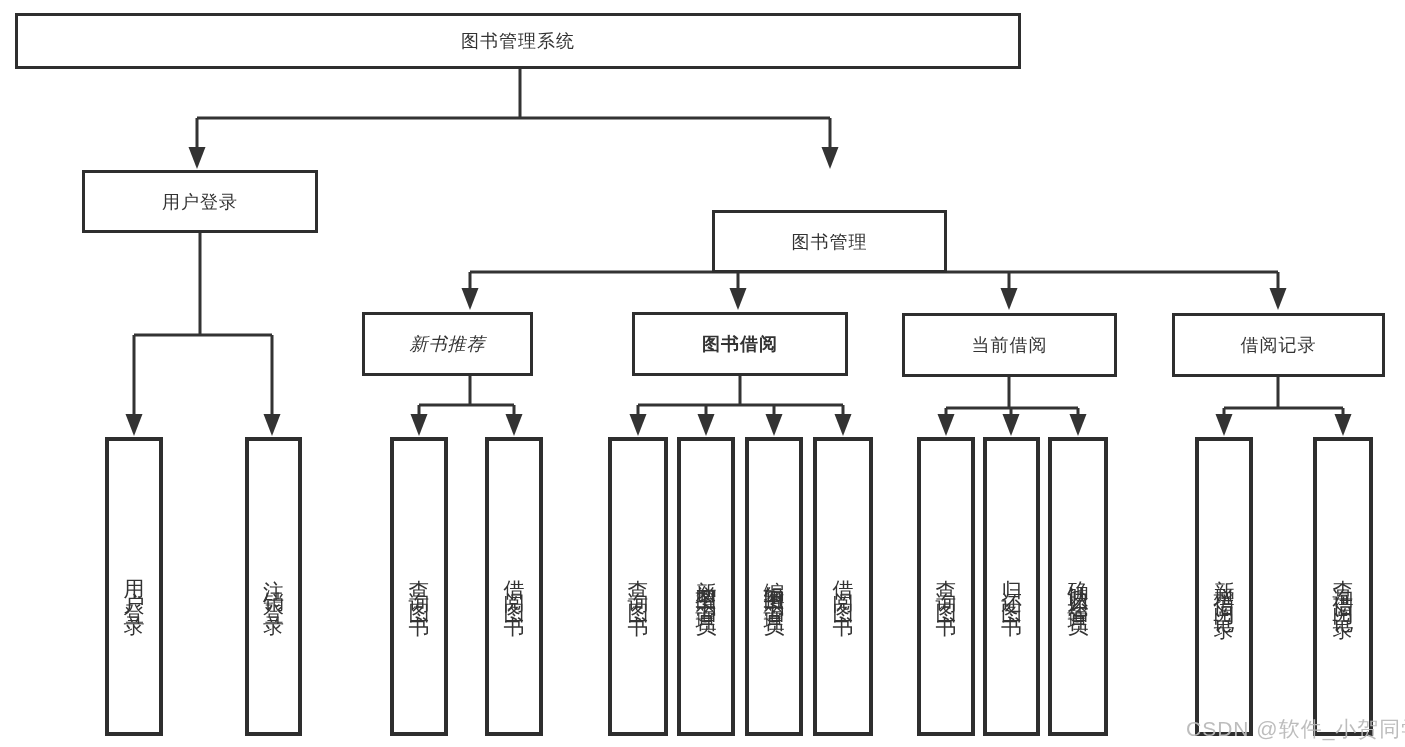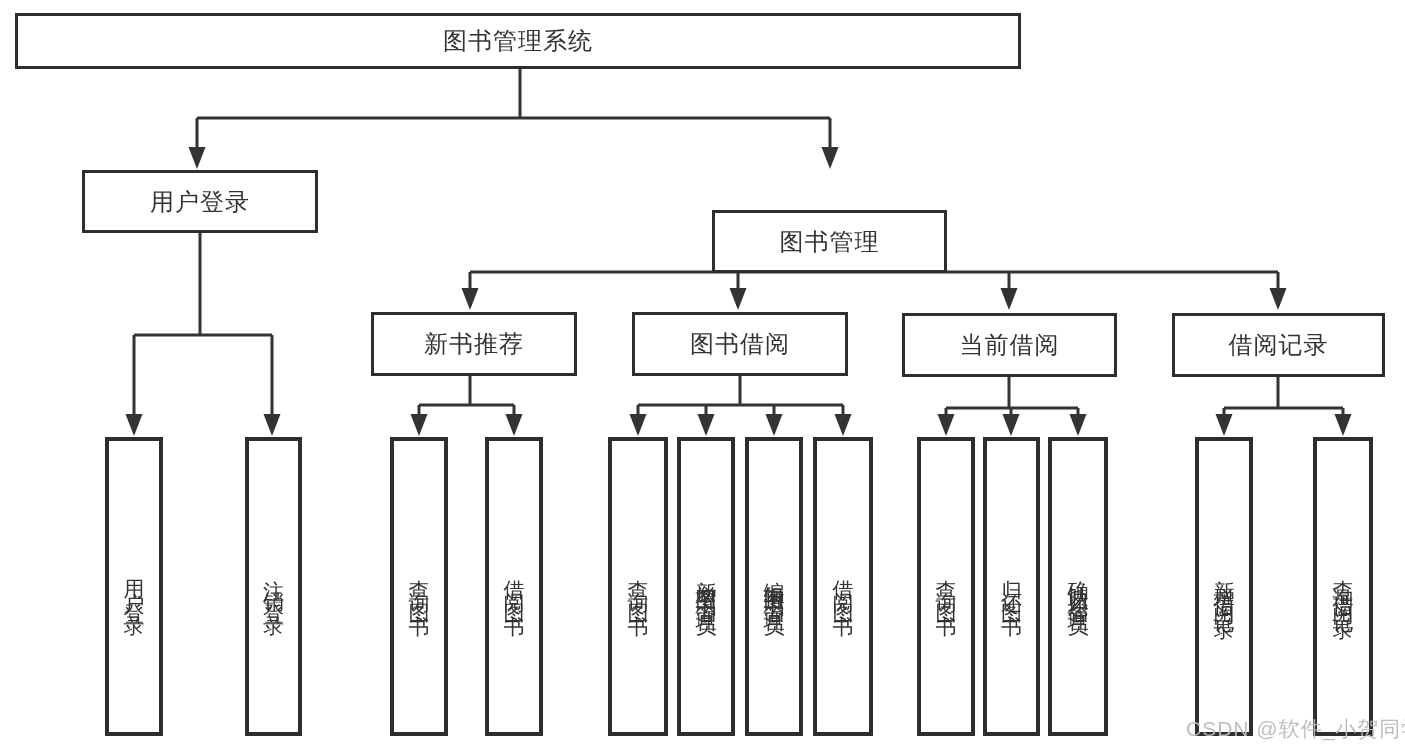--- a/index.html
+++ b/index.html
@@ -21,21 +21,21 @@
     position: absolute;
     box-sizing: border-box;
     background: #ffffff;
     border: 3px solid #2e2e2e;
     display: flex;
     align-items: center;
     justify-content: center;
     color: #333333;
     z-index: 2;
   }
-  .node.h { font-size: 24px; letter-spacing: 1px; }
+  .node.h { font-size: 18px; letter-spacing: 1px; }
   .node.leaf {
     border-width: 4px;
     width: 58px;
     top: 437px;
     height: 299px;
     font-size: 21px;
   }
   .vtext {
     writing-mode: vertical-rl;
     text-orientation: mixed;
@@ -105,24 +105,24 @@
     <span>图书管理系统</span>
   </div>
 
   <div class="node h" style="left:82px; top:170px; width:236px; height:63px;">
     <span>用户登录</span>
   </div>
   <div class="node h" style="left:712px; top:170px; width:235px; height:63px;margin-top:40px;">
     <span>图书管理</span>
   </div>
 
-  <div class="node h" style="left:371px; top:312px; width:206px; height:64px;">
+  <div class="node h" style="left:362px; top:312px; width:171px; height:64px;font-style:italic;">
     <span>新书推荐</span>
   </div>
-  <div class="node h" style="left:632px; top:312px; width:216px; height:64px;">
+  <div class="node h" style="left:632px; top:312px; width:216px; height:64px;font-weight:bold;">
     <span>图书借阅</span>
   </div>
   <div class="node h" style="left:902px; top:313px; width:215px; height:64px;">
     <span>当前借阅</span>
   </div>
   <div class="node h" style="left:1172px; top:313px; width:213px; height:64px;">
     <span>借阅记录</span>
   </div>
 
   <div class="node leaf" style="left:105px;">

